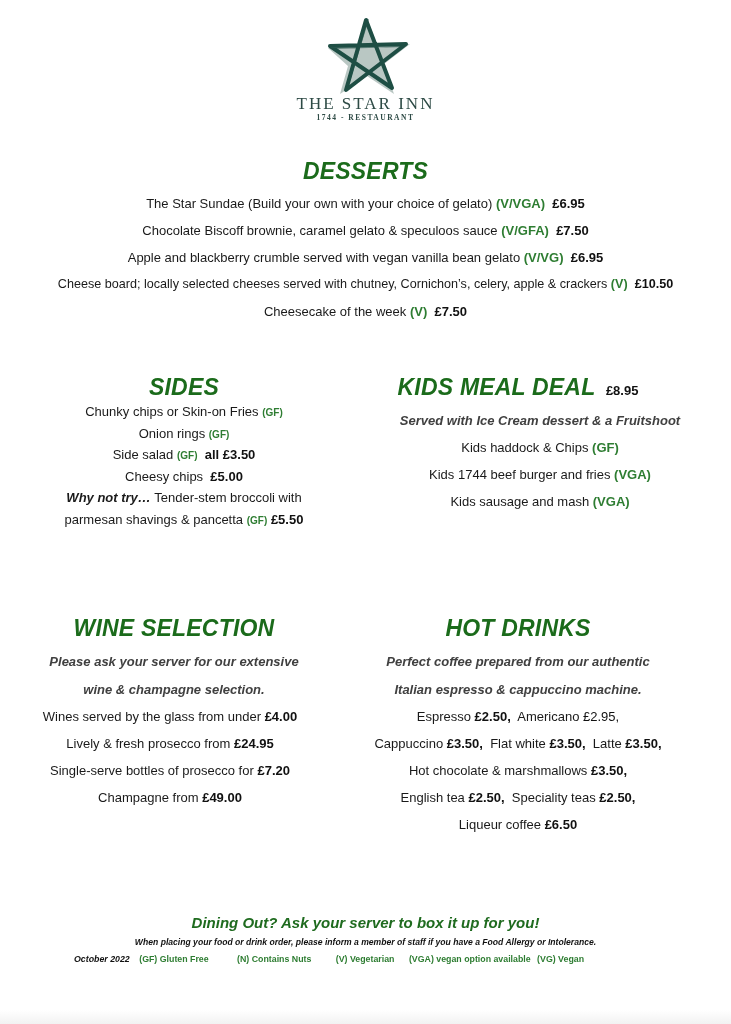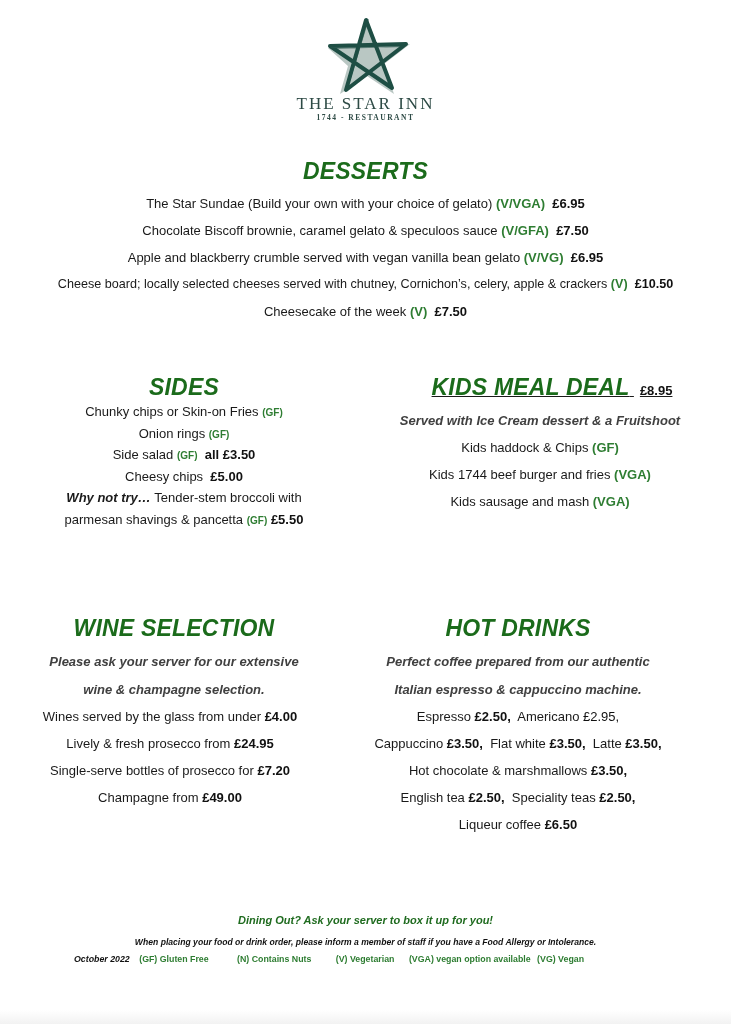--- a/index.html
+++ b/index.html
@@ -82,21 +82,21 @@
     <span style="font-weight:bold; font-style:italic;">Why not try…</span>
     <span>Tender-stem broccoli with</span>
   </div>
   <div class="line center" style="height:21.5px;">
     <span>parmesan shavings &amp; pancetta</span>
     <span class="small-tag">(GF)</span>
     <span class="price">£5.50</span>
   </div>
 </div>
 
-<div class="abs center" style="left:382px; width:340px; top:374px;text-decoration:underline;">
+<div class="abs center" style="left:348px; width:340px; top:374px;">
   <span class="heading">KIDS MEAL DEAL</span>
   <span class="price" style="font-size:13px; margin-left:6px;">£8.95</span>
 </div>
 <div class="abs center subhead" style="left:370px; width:340px; top:413px;">Served with Ice Cream dessert &amp; a Fruitshoot</div>
 <div class="abs" style="left:370px; width:340px; top:440px;">
   <div class="line center" style="height:27px;">
     <span>Kids haddock &amp; Chips</span>
     <span class="tag">(GF)</span>
   </div>
   <div class="line center" style="height:27px;">
@@ -158,21 +158,21 @@
     <span class="price">£2.50,</span>&nbsp;
     <span>Speciality teas</span>
     <span class="price">£2.50,</span>
   </div>
   <div class="line center" style="height:27px;">
     <span>Liqueur coffee</span>
     <span class="price">£6.50</span>
   </div>
 </div>
 
-<div class="abs center" style="left:0; width:731px; top:914px; font-size:11px; font-weight:bold; font-style:italic; color:#1f6b1f;">Dining Out? Ask your server to box it up for you!</div>
+<div class="abs center" style="left:0; width:731px; top:914px; font-size:15px; font-weight:bold; font-style:italic; color:#1f6b1f;">Dining Out? Ask your server to box it up for you!</div>
 <div class="abs center" style="left:0; width:731px; top:937px; font-size:8.6px; font-weight:bold; font-style:italic; color:#111;">When placing your food or drink order, please inform a member of staff if you have a Food Allergy or Intolerance.</div>
 <div class="abs" style="left:74px; top:954px; font-size:8.8px; white-space:nowrap;">
   <span style="font-weight:bold; font-style:italic; color:#111;">October 2022</span>
   <span style="color:#2e7d32; font-weight:bold; margin-left:7px;">(GF) Gluten Free</span>
   <span style="color:#2e7d32; font-weight:bold; margin-left:26px;">(N) Contains Nuts</span>
   <span style="color:#2e7d32; font-weight:bold; margin-left:22px;">(V) Vegetarian</span>
   <span style="color:#2e7d32; font-weight:bold; margin-left:12px;">(VGA) vegan option available</span>
   <span style="color:#2e7d32; font-weight:bold; margin-left:4px;">(VG) Vegan</span>
 </div>
 

